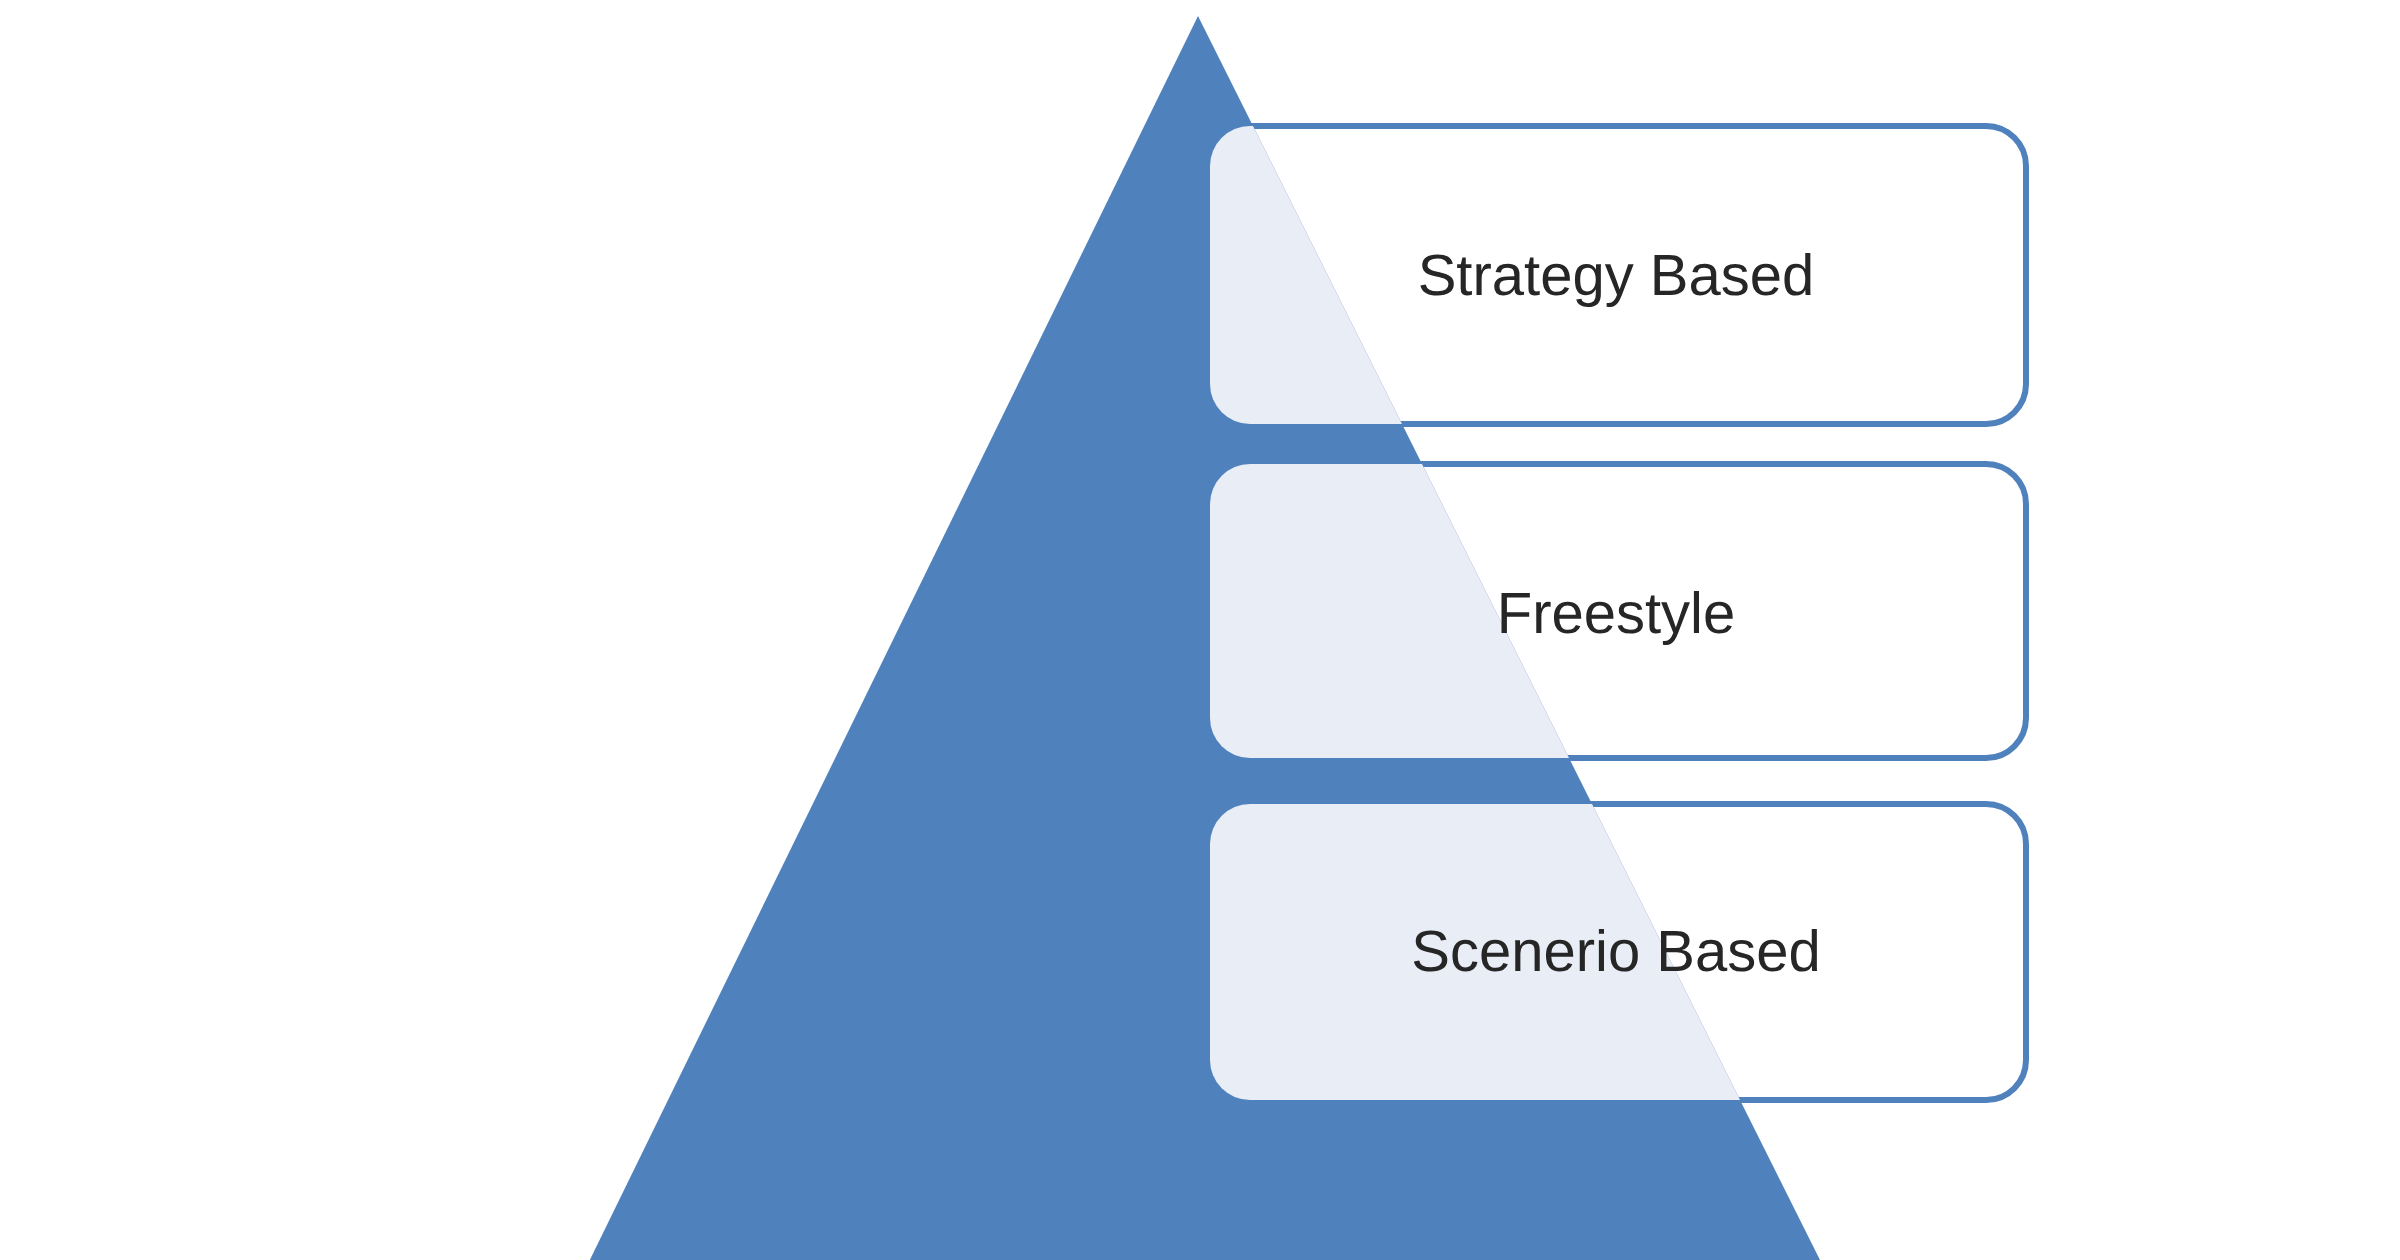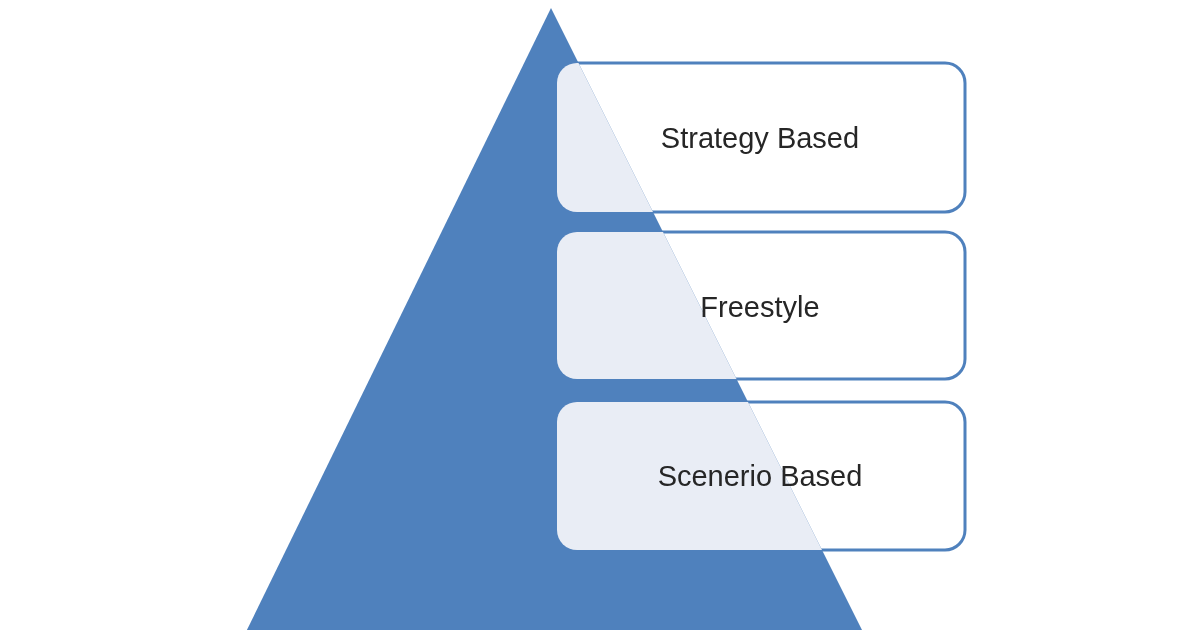--- a/index.html
+++ b/index.html
@@ -10,20 +10,21 @@
   }
   body {
     font-family: "Liberation Sans", sans-serif;
   }
   #stage {
     position: relative;
     width: 1009px;
     height: 630px;
     background: #ffffff;
     overflow: hidden;
+    margin-left: 48px;
   }
   #diagram-svg {
     position: absolute;
     left: 0;
     top: 0;
     width: 1200px;
     height: 630px;
     display: block;
   }
   .band-label {

